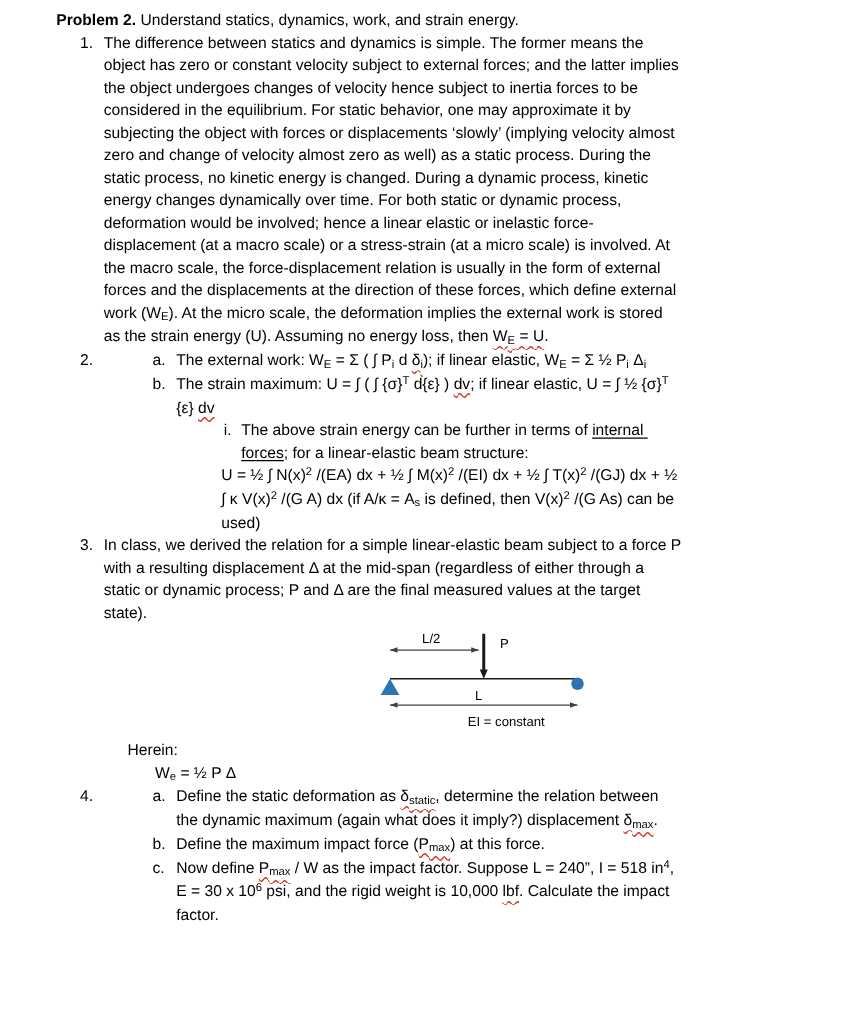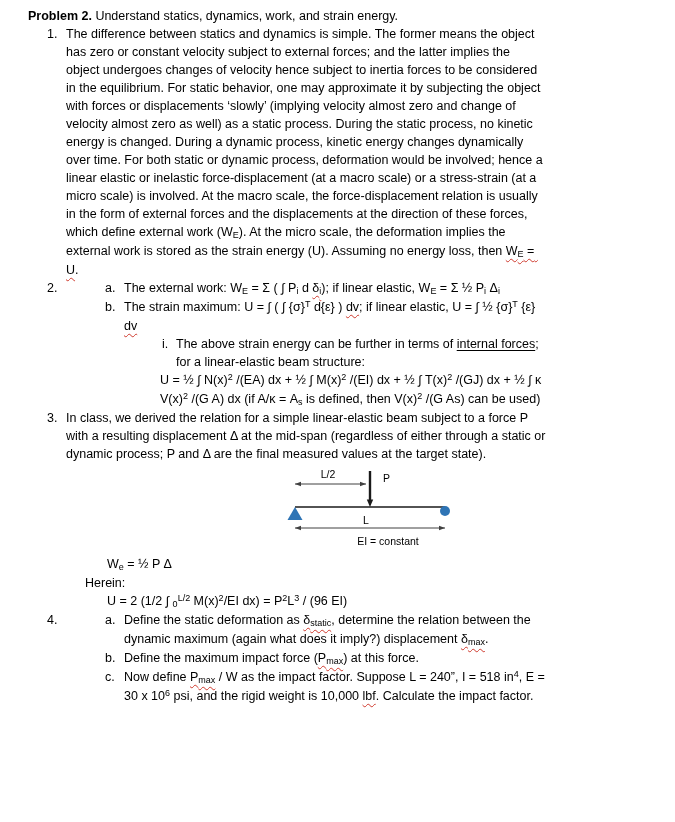--- a/index.html
+++ b/index.html
@@ -1,18 +1,18 @@
 <!DOCTYPE html>
 <html style="--squiggle: #cf3a2e;"><head>
 <meta charset="utf-8">
 <style>
   html,body{margin:0;padding:0;background:#ffffff;}
   .page{
     width:573px;height:822px;box-sizing:border-box;
-    padding:7px 27px 8px 28px;overflow:hidden;
+    padding:7px 27px 8px 45px;overflow:hidden;
     font-family:"Liberation Sans",sans-serif;
     font-size:12.5px;line-height:18px;color:#000;
   }
   .block{position:relative;}
   .run{white-space:pre-wrap;}
   .b{font-weight:700;}
   .u{text-decoration:underline;text-underline-offset:2px;}
   .w{text-decoration-line:underline;text-decoration-style:wavy;
      text-decoration-color:var(--squiggle,#c0392b);
      text-decoration-thickness:1px;text-underline-offset:2.5px;}
@@ -66,22 +66,21 @@
       <line x1="25" y1="61" x2="175" y2="61" stroke="#404040" stroke-width="1"></line>
       <polygon points="25,61 31,58.8 31,63.2" fill="#404040"></polygon>
       <polygon points="175,61 169,58.8 169,63.2" fill="#404040"></polygon>
       <text x="96" y="57" text-anchor="middle" class="svglbl">L</text>
 
       <text x="118" y="78" text-anchor="middle" class="svglbl">EI = constant</text>
     </svg>
   </div>
 
   <div id="blocks-bottom">
+      <div class="block herein"><span class="run">Herein:</span></div>
       <div class="block fH"><span class="run">W</span><span class="run sub">e</span><span class="run"> = ½ P Δ</span></div>
-      <div class="block herein"><span class="run">Herein:</span></div>
-      <div class="block fH"><span class="run">U = 2 (1/2 ∫ </span><span class="run sub">0</span><span class="run sup">L/2</span><span class="run"> M(x)</span><span class="run sup">2</span><span class="run">/EI dx) = P</span><span class="run sup">2</span><span class="run">L</span><span class="run sup">3</span><span class="run"> / (96 EI)</span></div>
       <div class="block lvl1"><span class="marker">4.</span></div>
       <div class="block lvl2"><span class="marker">a.</span><span class="run">Define the static deformation as </span><span class="run w">δ</span><span class="run sub w">static</span><span class="run">, determine the relation between the dynamic maximum (again what does it imply?) displacement </span><span class="run w">δ</span><span class="run sub w">max</span><span class="run">.</span></div>
       <div class="block lvl2"><span class="marker">b.</span><span class="run">Define the maximum impact force (</span><span class="run w">P</span><span class="run sub w">max</span><span class="run">) at this force.</span></div>
       <div class="block lvl2"><span class="marker">c.</span><span class="run">Now define </span><span class="run w">P</span><span class="run sub w">max</span><span class="run"> / W as the impact factor. Suppose L = 240”, I = 518 in</span><span class="run sup">4</span><span class="run">, E = 30 x 10</span><span class="run sup">6</span><span class="run"> psi, and the rigid weight is 10,000 </span><span class="run w">lbf</span><span class="run">. Calculate the impact factor.</span></div>
     </div>
 
 </div>
 
 </body></html>

